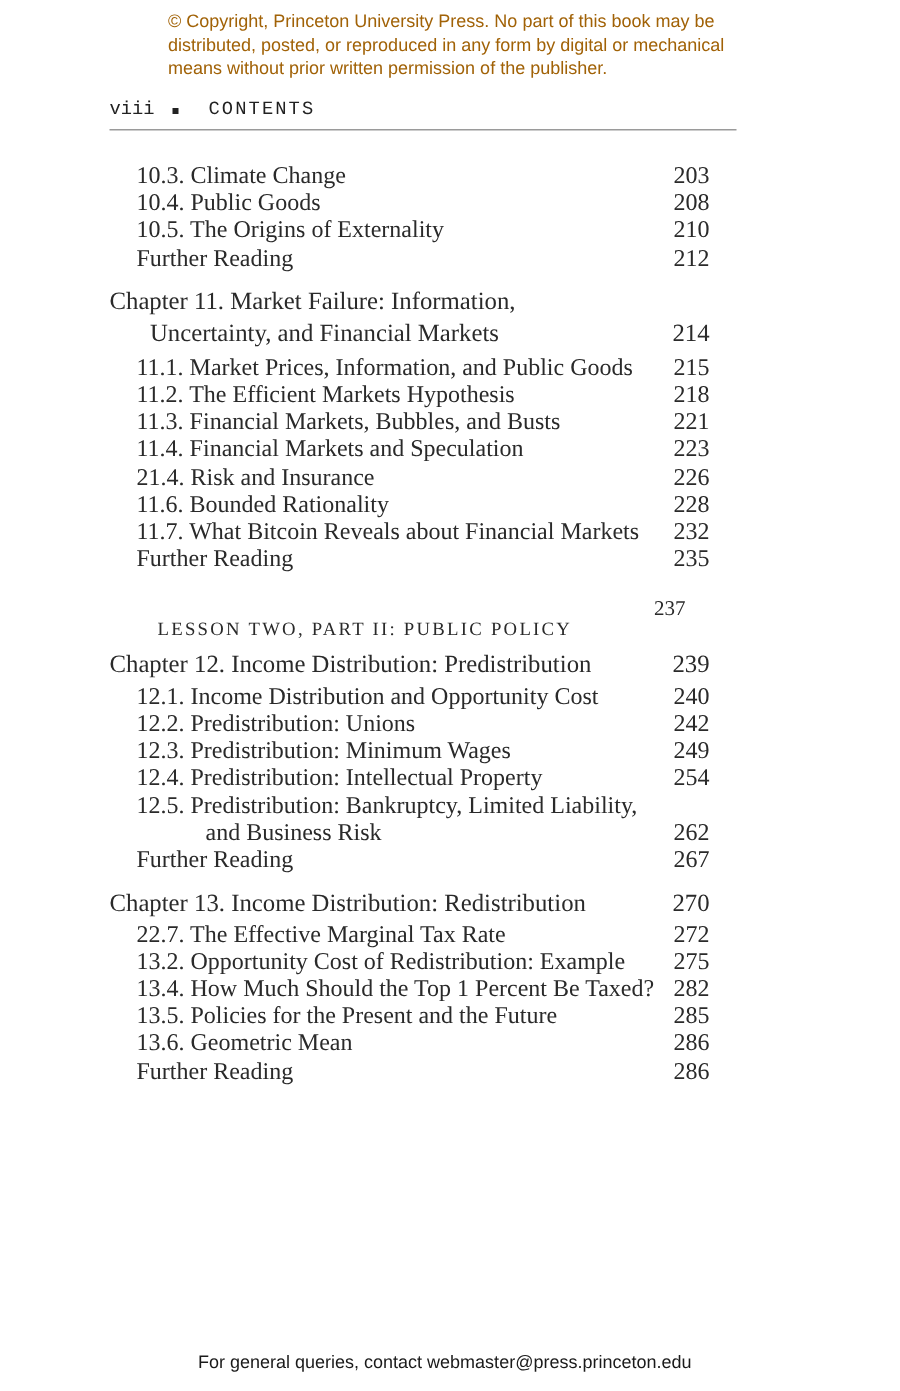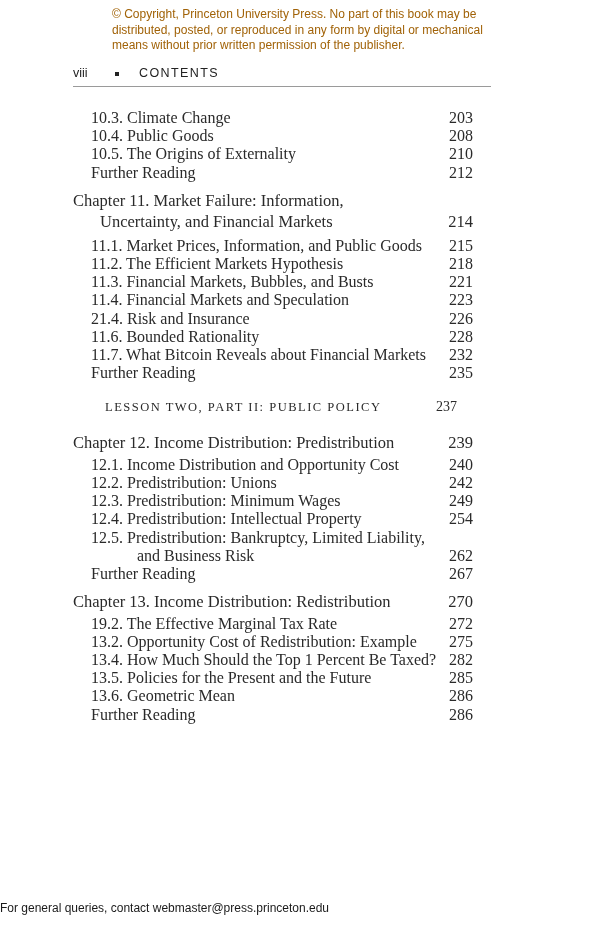--- a/index.html
+++ b/index.html
@@ -3,44 +3,44 @@
 <meta charset="utf-8">
 <style>
   html, body { margin: 0; padding: 0; background: #ffffff; }
   body { width: 600px; height: 927px; position: relative; overflow: hidden; color: #2a2a2a; }
   .copyright {
     position: absolute; left: 112px; top: 7px; width: 400px;
     font-family: "Liberation Sans", sans-serif; font-size: 12px; line-height: 15.5px; color: #a16207;
   }
   .running-head {
     position: absolute; left: 73px; top: 64px; width: 418px; height: 22px;
-    font-family: Liberation Sans, sans-serif; font-size: 12.5px; color: #222;
+    font-family: Liberation Mono, monospace; font-size: 12.5px; color: #222;
     border-bottom: 1px solid #9a9a9a;
   }
   .running-head .folio { position: absolute; left: 0; top: 2px; }
   .running-head .bullet { position: absolute; left: 42px; top: 8px; width: 4px; height: 4px; background: #222; }
   .running-head .title { position: absolute; left: 66px; top: 2px; letter-spacing: 1.4px; }
   .toc {
     position: absolute; left: 73px; top: 109px; width: 400px;
     font-family: "Liberation Serif", serif; color: #2a2a2a;
   }
   .row { position: relative; font-size: 16px; line-height: 18.2px; height: 18.2px; }
   .row .label { position: absolute; left: 18px; white-space: nowrap; }
   .row .page { position: absolute; right: 0; text-align: right; }
   .row.indent2 .label { left: 64px; }
   .chapter { font-size: 16.5px; line-height: 21.5px; height: 21.5px; }
   .chapter .label { left: 0; }
   .chapter.cont .label { left: 27px; }
   .part { font-size: 12.5px; letter-spacing: 1.5px; line-height: 18px; height: 18px; }
-  .part .label { left: 32px; }
+  .part .label { left: 32px; margin-top: 12px; }
   .part .page { right: 16px; letter-spacing: 0; font-size: 14px; }
   .gap-s { height: 8px; }
   .gap-m { height: 16px; }
   .footer {
-    position: absolute; left: 0; width: 593px; top: 901px; text-align: left;
+    position: absolute; left: 0; width: 593px; top: 901px; text-align: center;
     font-family: "Liberation Sans", sans-serif; font-size: 12px; color: #1a1a1a;
   }
 </style>
 </head>
 <body>
 
 <div class="copyright">© Copyright, Princeton University Press. No part of this book may be distributed, posted, or reproduced in any form by digital or mechanical means without prior written permission of the publisher.</div>
 
 <div class="running-head">
   <span class="folio">viii</span>
@@ -154,21 +154,21 @@
     </div>
 
   <div class="gap-s"></div>
 
   <div class="row chapter">
       <span class="label">Chapter 13. Income Distribution: Redistribution</span>
       <span class="page">270</span>
     </div>
   <div style="height:2px"></div>
   <div class="row">
-      <span class="label">19.2. The Effective Marginal Tax Rate</span>
+      <span class="label">22.7. The Effective Marginal Tax Rate</span>
       <span class="page">272</span>
     </div>
   <div class="row">
       <span class="label">13.2. Opportunity Cost of Redistribution: Example</span>
       <span class="page">275</span>
     </div>
   <div class="row">
       <span class="label">13.4. How Much Should the Top 1 Percent Be Taxed?</span>
       <span class="page">282</span>
     </div>

